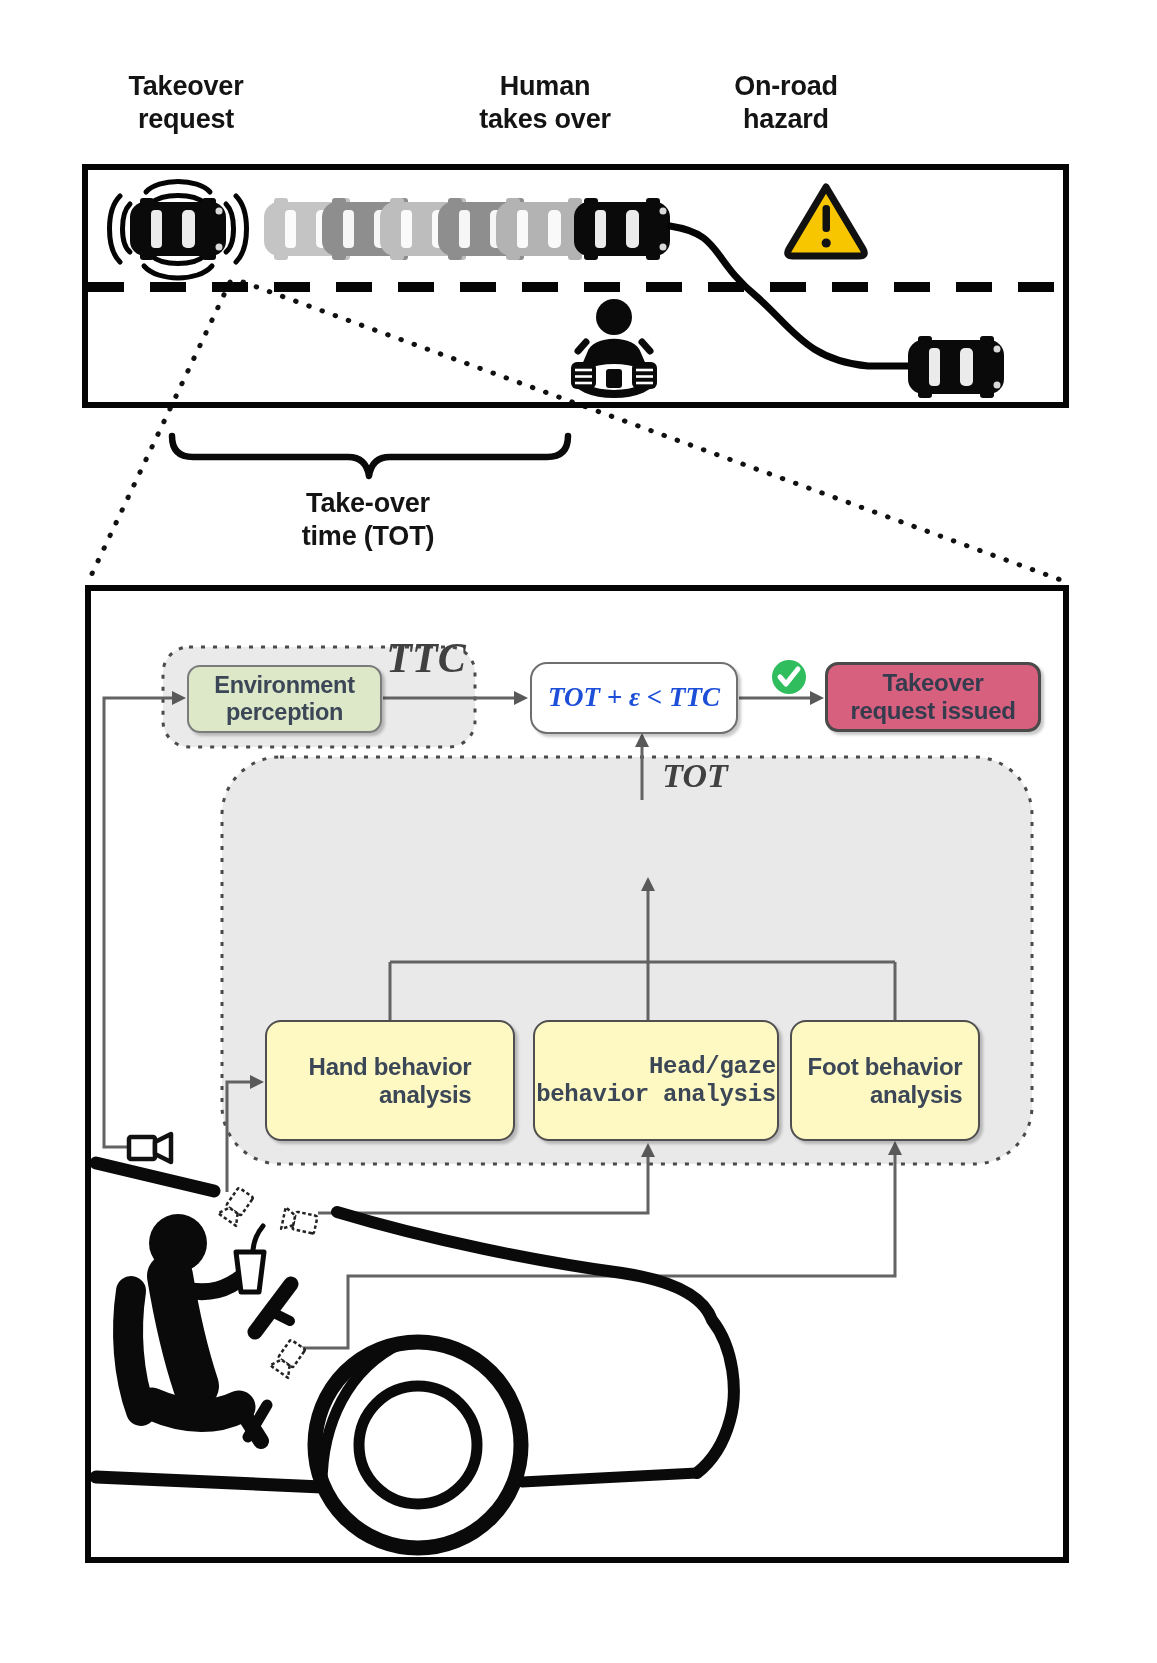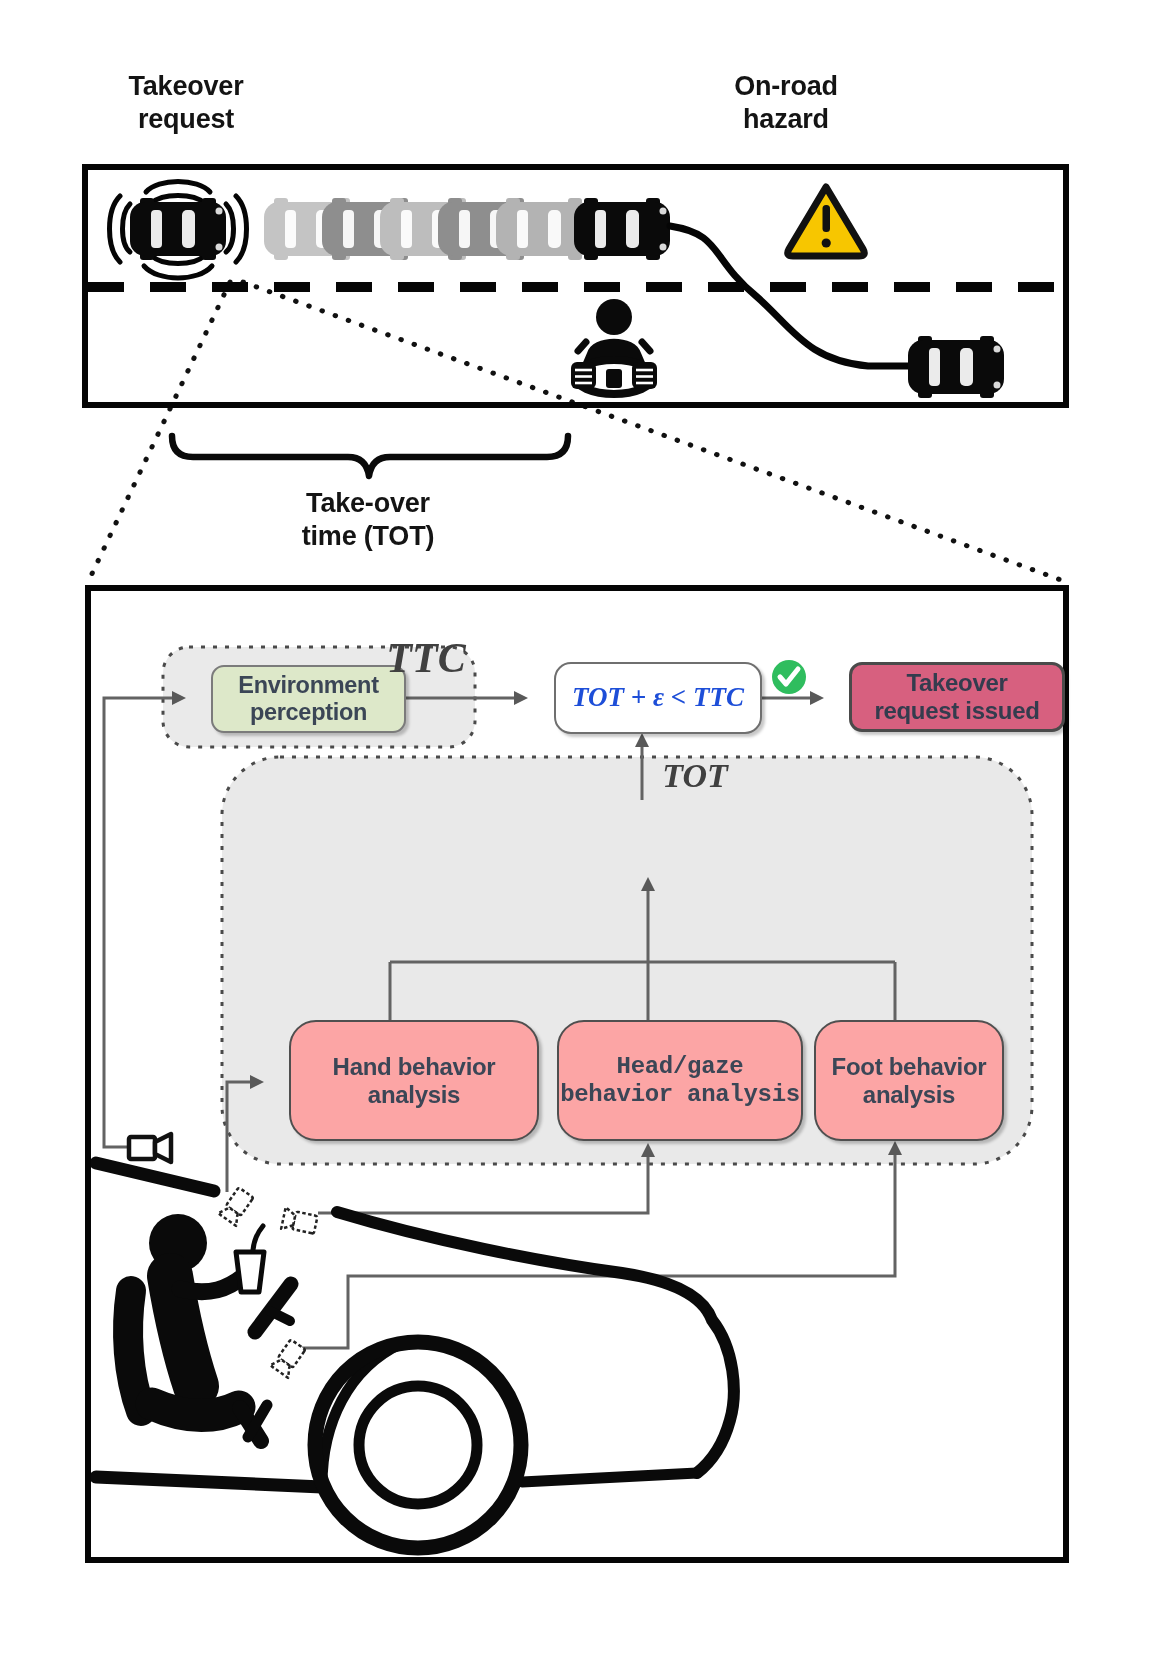--- a/index.html
+++ b/index.html
@@ -3,24 +3,24 @@
 <meta charset="utf-8">
 <style>
   html,body{margin:0;padding:0;background:#fff;}
   .canvas{position:relative;width:1157px;height:1663px;background:#fff;overflow:hidden;
           font-family:"Liberation Sans",sans-serif;}
   svg{position:absolute;left:0;top:0;}
   .toplabel{position:absolute;font-size:27px;font-weight:700;line-height:1.22;color:#141414;
             text-align:center;white-space:pre-line;letter-spacing:-0.2px;}
   .box{position:absolute;box-sizing:border-box;display:flex;align-items:center;justify-content:center;
        text-align:center;font-weight:700;letter-spacing:-0.3px;color:#3b4656;
-       box-shadow:3px 3px 3px rgba(0,0,0,.22);margin-left:24px;}
+       box-shadow:3px 3px 3px rgba(0,0,0,.22);}
   .box span{white-space:pre-line;line-height:1.16;}
   .gbox{background:#dde8c9;border:2.5px solid #7b7b7b;border-radius:13px;font-size:23.5px;}
-  .bbox{background:#fca5a5;border:2.5px solid #4f4f4f;border-radius:27px;font-size:24px;}
+  .bbox{background:#fef9c3;border:2.5px solid #4f4f4f;border-radius:16px;font-size:24px;text-align:right;}
   .pbox{background:#d7607f;border:3px solid #4a4a4a;border-radius:13px;font-size:24px;color:#343c4e;}
   .wbox{background:#ffffff;border:2.5px solid #6f6f6f;border-radius:17px;
         font-family:"Liberation Serif",serif;font-style:italic;font-weight:700;
         font-size:27px;color:#1d4ed8;letter-spacing:0;}
   .math{position:absolute;font-family:"Liberation Serif",serif;font-style:italic;font-weight:700;
         color:#404040;text-align:center;}
 </style>
 </head>
 <body>
 
@@ -170,20 +170,22 @@
     <use href="#cam-dashed" transform="translate(302,1222) rotate(192)"></use>
     <use href="#cam-dashed" transform="translate(290,1356) rotate(125)"></use>
   </g>
 
   <rect x="85" y="167" width="981" height="238" fill="none" stroke="#050505" stroke-width="6"></rect>
   <rect x="88" y="588" width="978" height="972" fill="none" stroke="#050505" stroke-width="6"></rect>
 </svg>
 
 <div class="toplabel" style="left:86px;top:70px;width:200px;">Takeover
 request</div>
+<div class="toplabel" style="left:445px;top:70px;width:200px;">Human
+takes over</div>
 <div class="toplabel" style="left:688px;top:70px;width:196px;">On-road
 hazard</div>
 <div class="toplabel" style="left:268px;top:487px;width:200px;">Take-over
 time (TOT)</div>
 
 <div class="box gbox" style="left:187px;top:665px;width:195px;height:68px;">
   <span>Environment
 perception</span>
 </div>
 

